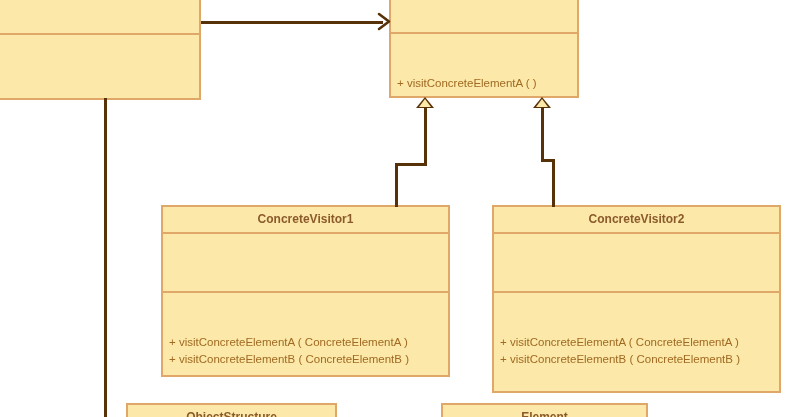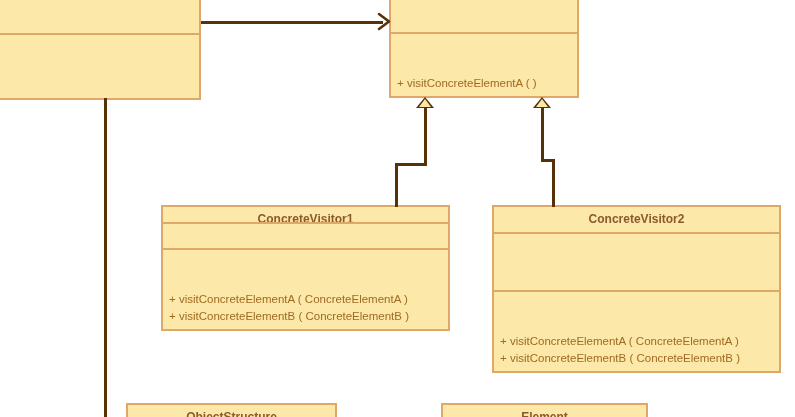--- a/index.html
+++ b/index.html
@@ -90,30 +90,30 @@
     <div class="uml-ops" style="flex:1 1 auto;"></div>
   </div>
 
   <div class="uml-class no-top-border" style="left:389px; top:-26px; width:190px; height:124px;">
     <div class="uml-title" style="height:64px;"></div>
     <div class="uml-ops">
       <div class="uml-row">+ visitConcreteElementA ( )</div>
     </div>
   </div>
 
-  <div class="uml-class" style="left:161px; top:205px; width:289px; height:126px;">
+  <div class="uml-class" style="left:161px; top:205px; width:289px; height:172px;">
     <div class="uml-title">ConcreteVisitor1</div>
     <div class="uml-attrs" style="height:59px;"></div>
     <div class="uml-ops">
       <div class="uml-row">+ visitConcreteElementA ( ConcreteElementA )</div>
       <div class="uml-row">+ visitConcreteElementB ( ConcreteElementB )</div>
     </div>
   </div>
 
-  <div class="uml-class" style="left:492px; top:205px; width:289px; height:168px;">
+  <div class="uml-class" style="left:492px; top:205px; width:289px; height:188px;">
     <div class="uml-title">ConcreteVisitor2</div>
     <div class="uml-attrs" style="height:59px;"></div>
     <div class="uml-ops">
       <div class="uml-row">+ visitConcreteElementA ( ConcreteElementA )</div>
       <div class="uml-row">+ visitConcreteElementB ( ConcreteElementB )</div>
     </div>
   </div>
 
   <div class="uml-class no-bottom-border" style="left:126px; top:403px; width:211px; height:40px;">
     <div class="uml-title" style="border-bottom:none;">ObjectStructure</div>

